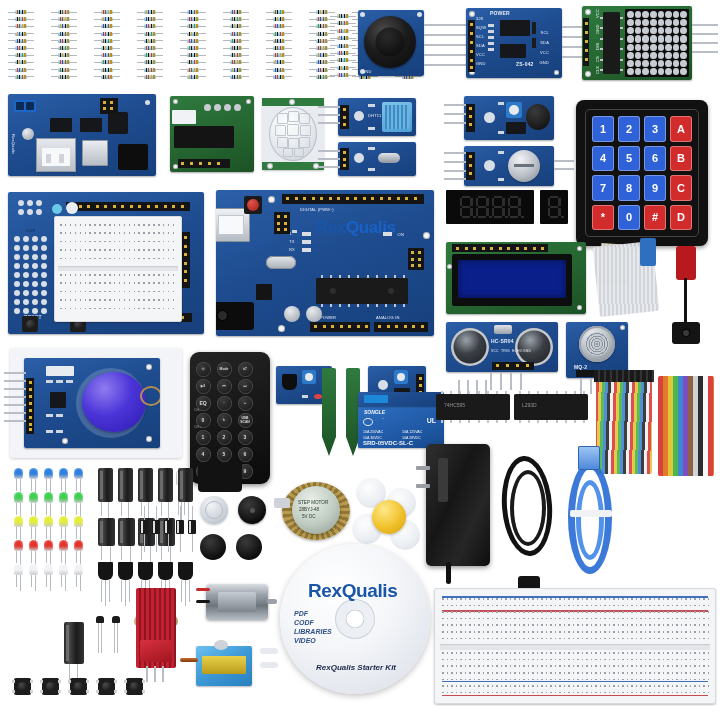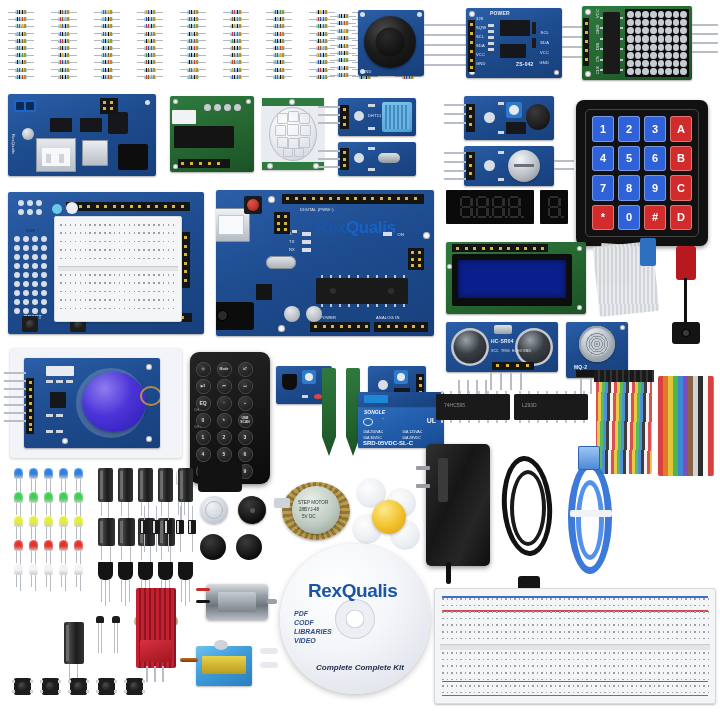--- a/index.html
+++ b/index.html
@@ -2805,21 +2805,21 @@
     <div class="hub"></div>
     <div class="abs brand" style="left:28px; top:36px; font-size:19px;">
       <span class="r">RexQualis</span>
     </div>
     <div class="cd-list" style="left:14px; top:66px; font-size:7px;">
       <div>PDF</div>
       <div>CODF</div>
       <div>LIBRARIES</div>
       <div>VIDEO</div>
     </div>
-    <div class="cd-foot" style="left:36px; bottom:22px; font-size:8px;">Complete Complete Kit</div>
+    <div class="cd-foot" style="left:36px; bottom:22px; font-size:8px;">RexQualis Starter Kit</div>
   </div>
 
   <div class="abs" id="adapter" style="left:420px; top:444px; width:70px; height:136px;">
     <div class="body" style="left:6px; top:0; width:64px; height:122px;">
       <div class="abs" style="left:12px; top:14px; width:10px; height:44px;
            background:#3a3a3a; border-radius:2px;"></div>
     </div>
     <div class="prong" style="left:-4px; top:22px; width:14px; height:4px;"></div>
     <div class="prong" style="left:-4px; top:40px; width:14px; height:4px;"></div>
     <div class="abs" style="left:26px; top:118px; width:5px; height:22px; background:#101010;

